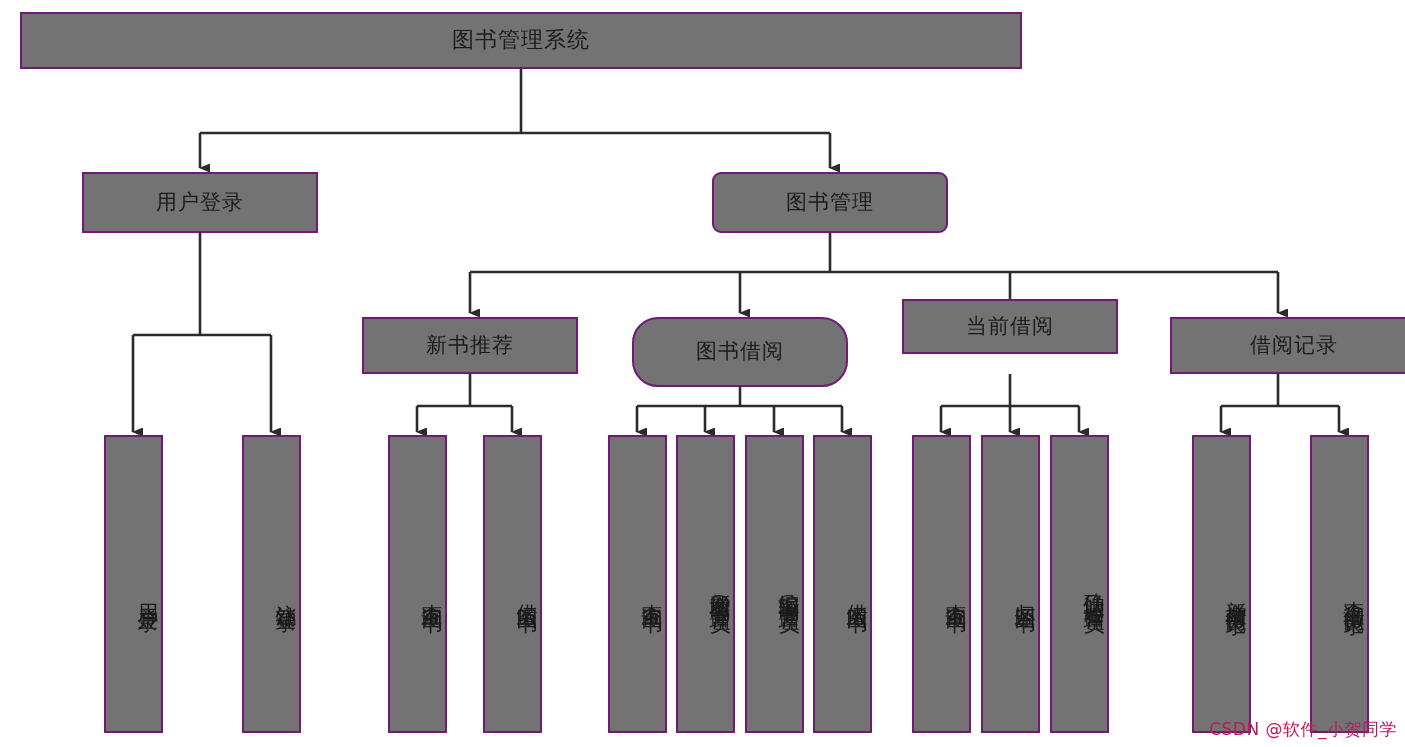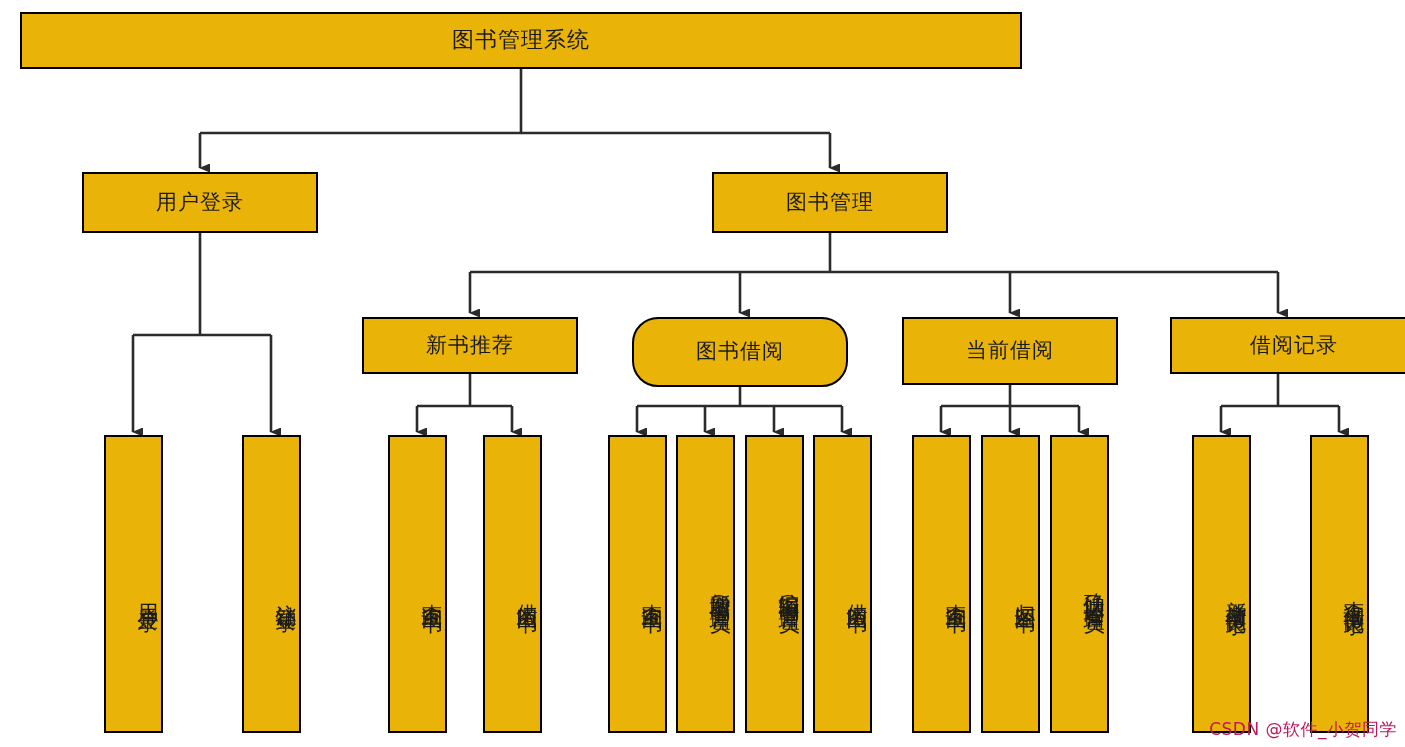--- a/index.html
+++ b/index.html
@@ -8,22 +8,22 @@
     background:#ffffff;
     font-family:"DejaVu Sans","Liberation Sans",sans-serif;
     overflow:hidden;
   }
   #diagram{position:relative;width:1405px;height:747px;}
   #wires{position:absolute;left:0;top:0;width:1405px;height:747px;}
 
   .node{
     position:absolute;
     box-sizing:border-box;
-    background:#eab308;
-    border:2px solid #000000;
+    background:#737373;
+    border:2px solid #701a75;
     display:flex;
     align-items:center;
     justify-content:center;
     color:#1b1b1b;
     text-align:center;
   }
   .node.h{
     font-size:21px;
     line-height:1.2;
     letter-spacing:1px;
@@ -103,25 +103,25 @@
       <path d="M1278,374 L1278,406"></path>
       <path d="M1221,406 L1339,406"></path>
       <path d="M1221,406 L1221,432" marker-end="url(#arw)"></path>
       <path d="M1339,406 L1339,432" marker-end="url(#arw)"></path>
     </g>
   </svg>
 
   <div class="node h root" style="left:20px;top:12px;width:1002px;height:57px;">图书管理系统</div>
 
   <div class="node h" style="left:82px;top:172px;width:236px;height:61px;">用户登录</div>
-  <div class="node h" style="left:712px;top:172px;width:236px;height:61px;">图书管理</div>
+  <div class="node h" style="left:712px;top:172px;width:236px;height:61px;border-radius:9px;">图书管理</div>
 
   <div class="node h" style="left:362px;top:317px;width:216px;height:57px;">新书推荐</div>
   <div class="node h" style="left:632px;top:317px;width:216px;height:70px;border-radius:26px;">图书借阅</div>
-  <div class="node h" style="left:902px;top:317px;width:216px;height:68px;">当前借阅</div>
+  <div class="node h" style="left:902px;top:299px;width:216px;height:55px;">当前借阅</div>
   <div class="node h" style="left:1170px;top:317px;width:248px;height:57px;">借阅记录</div>
 
   <div class="node v" style="left:104px;top:435px;width:59px;height:298px;">用户登录</div>
   <div class="node v" style="left:242px;top:435px;width:59px;height:298px;">注销登录</div>
 
   <div class="node v" style="left:388px;top:435px;width:59px;height:298px;">查询图书</div>
   <div class="node v" style="left:483px;top:435px;width:59px;height:298px;">借阅图书</div>
 
   <div class="node v" style="left:608px;top:435px;width:59px;height:298px;">查询图书</div>
   <div class="node v tall" style="left:676px;top:435px;width:59px;height:298px;">新增图书（管理员）</div>

